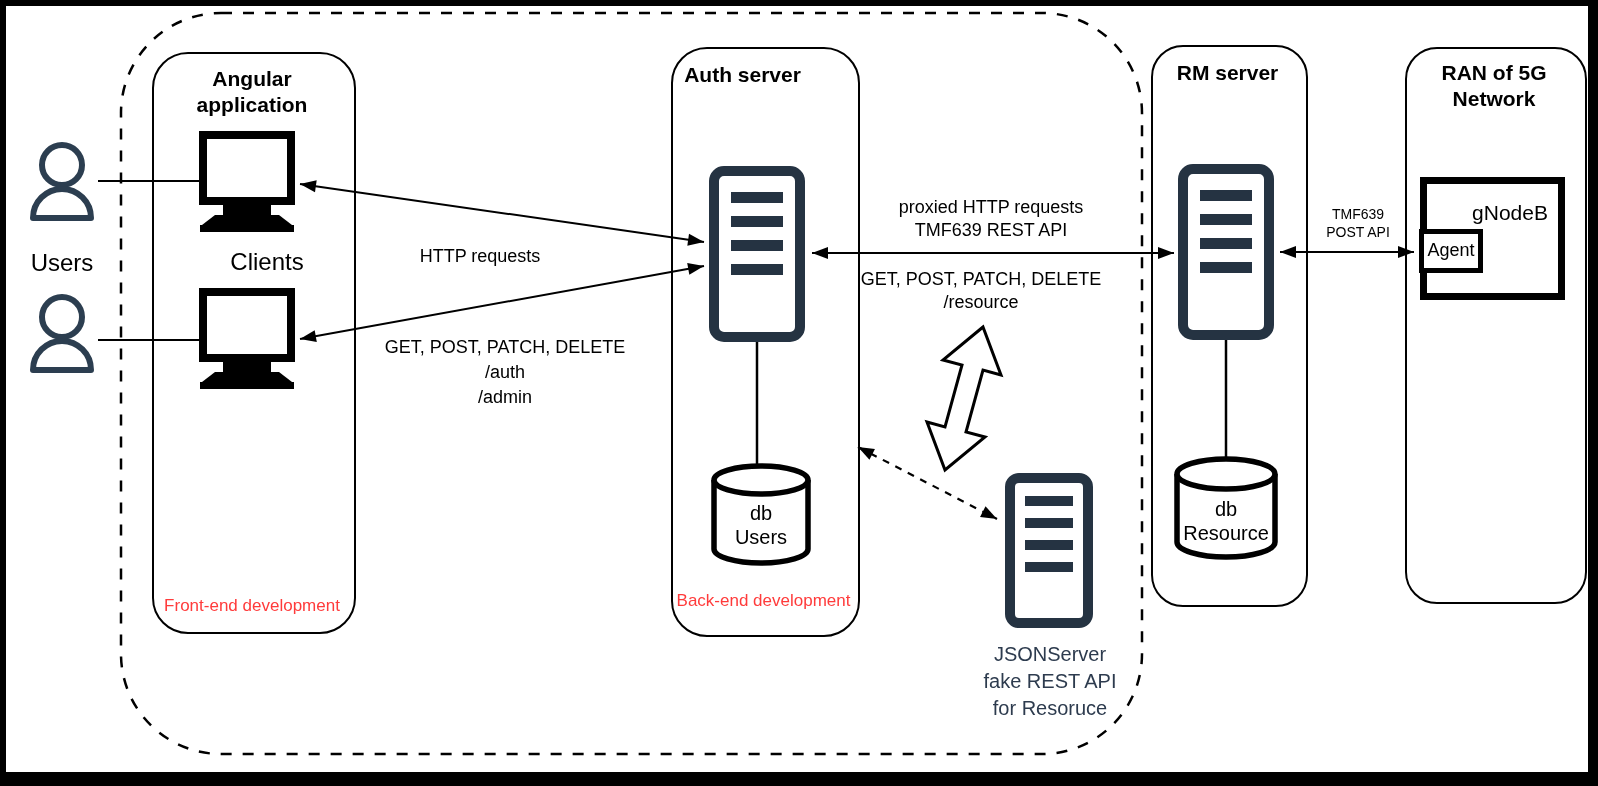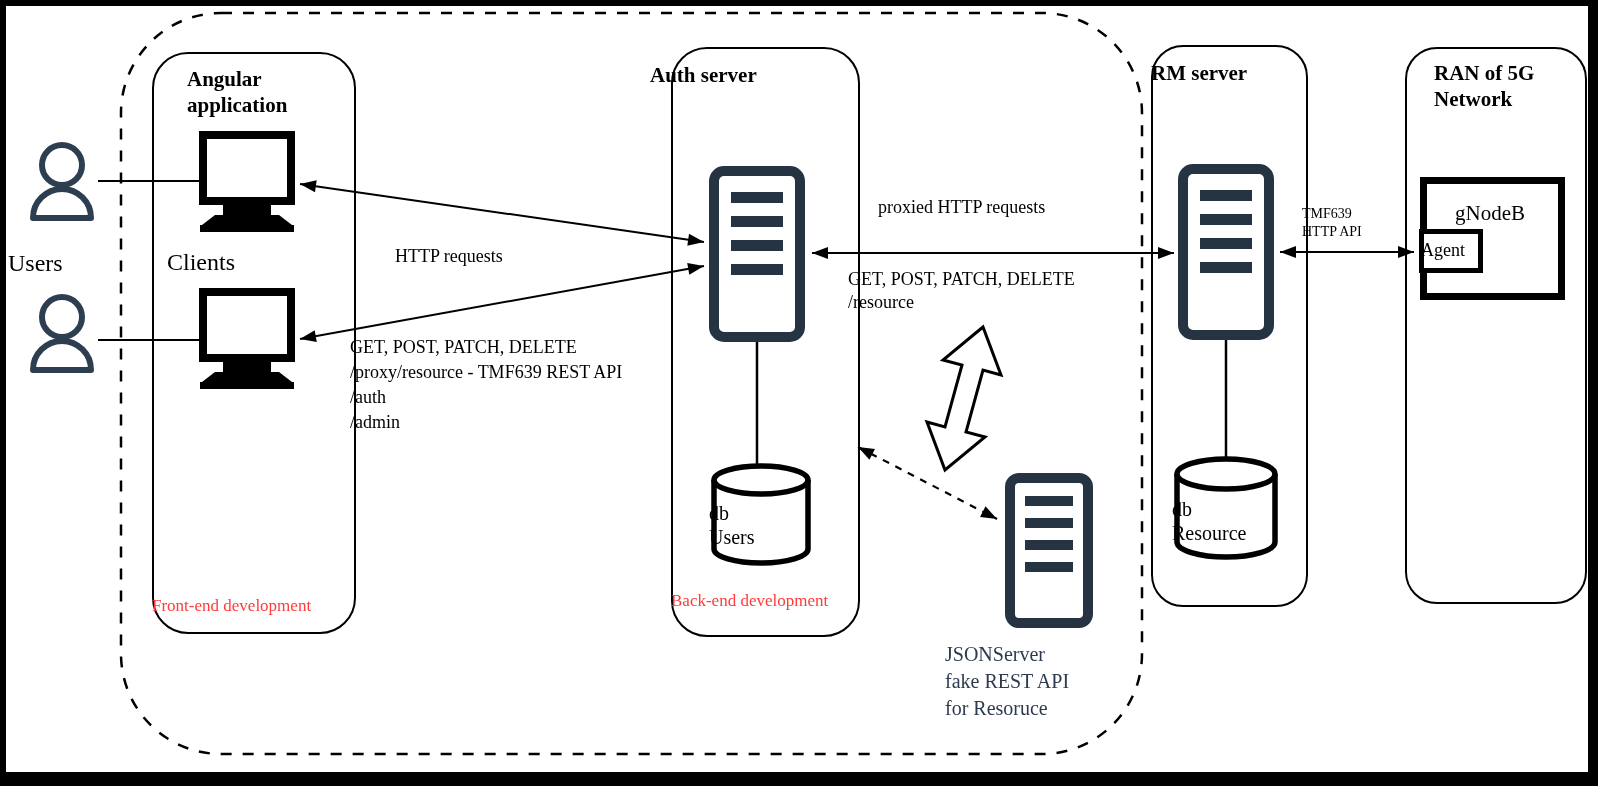--- a/index.html
+++ b/index.html
@@ -4,21 +4,21 @@
 <style>
   html,body{margin:0;padding:0;background:#000;}
   .canvas{
     position:relative;width:1598px;height:786px;background:#fff;
     font-family:"Liberation Sans",sans-serif;color:#000;overflow:hidden;
   }
   .frame{position:absolute;inset:0;border:6px solid #000;border-right-width:10px;border-bottom-width:14px;pointer-events:none;z-index:40;}
   svg.overlay{position:absolute;left:0;top:0;z-index:20;pointer-events:none;}
   .box{position:absolute;border:2px solid #000;border-radius:36px;background:transparent;z-index:5;}
   .thickbox{position:absolute;background:#fff;box-sizing:border-box;z-index:6;}
-  .lbl{position:absolute;z-index:30;line-height:1.25;font-family:Liberation Serif, serif;}
+  .lbl{position:absolute;text-align:center;z-index:30;line-height:1.25;}
   .title{font-weight:bold;font-size:21px;}
   .plain18{font-size:18px;}
   .plain24{font-size:24px;}
   .red{color:#ff3b3b;font-size:17px;}
   .red-big{color:#ff3b3b;font-size:20px;}
   .navy{color:#2d3b4e;font-size:20px;line-height:1.35;}
   .small13{font-size:14px;line-height:1.3;}
   .dbtext{font-size:20px;line-height:1.2;}
   .line{display:block;}
 </style>
@@ -124,27 +124,27 @@
   <div class="lbl dbtext" style="left:709px;top:501px;width:104px;">
     <span class="line">db</span>
     <span class="line">Users</span>
   </div>
   <div class="lbl red" style="left:671px;top:590px;width:185px;">Back-end development</div>
 
   <div class="lbl plain18" style="left:395px;top:245px;width:170px;">HTTP requests</div>
 
   <div class="lbl plain18" style="left:350px;top:335px;width:310px;line-height:25px;">
     <span class="line">GET, POST, PATCH, DELETE</span>
-    <span class="line">/proxy/resource - TMF639 REST API</span>
     <span class="line">/auth</span>
     <span class="line">/admin</span>
   </div>
 
   <div class="lbl plain18" style="left:878px;top:196px;width:226px;line-height:23px;">
     <span class="line">proxied HTTP requests</span>
+    <span class="line">TMF639 REST API</span>
   </div>
 
   <div class="lbl plain18" style="left:848px;top:268px;width:266px;line-height:23px;">
     <span class="line">GET, POST, PATCH, DELETE</span>
     <span class="line">/resource</span>
   </div>
 
   <div class="lbl navy" style="left:945px;top:641px;width:210px;">
     <span class="line">JSONServer</span>
     <span class="line">fake REST API</span>
@@ -152,21 +152,21 @@
   </div>
 
   <div class="lbl title" style="left:1151px;top:60px;width:153px;">RM server</div>
   <div class="lbl dbtext" style="left:1172px;top:497px;width:108px;">
     <span class="line">db</span>
     <span class="line">Resource</span>
   </div>
 
   <div class="lbl small13" style="left:1302px;top:205px;width:112px;">
     <span class="line">TMF639</span>
-    <span class="line">HTTP API</span>
+    <span class="line">POST API</span>
   </div>
 
   <div class="lbl title" style="left:1434px;top:60px;width:120px;">RAN of 5G Network</div>
   <div class="lbl" style="left:1455px;top:200px;width:110px;font-size:21px;">gNodeB</div>
   <div class="lbl" style="left:1421px;top:239px;width:60px;font-size:18px;">Agent</div>
 
 
   <div class="frame"></div>
 </div>
 

